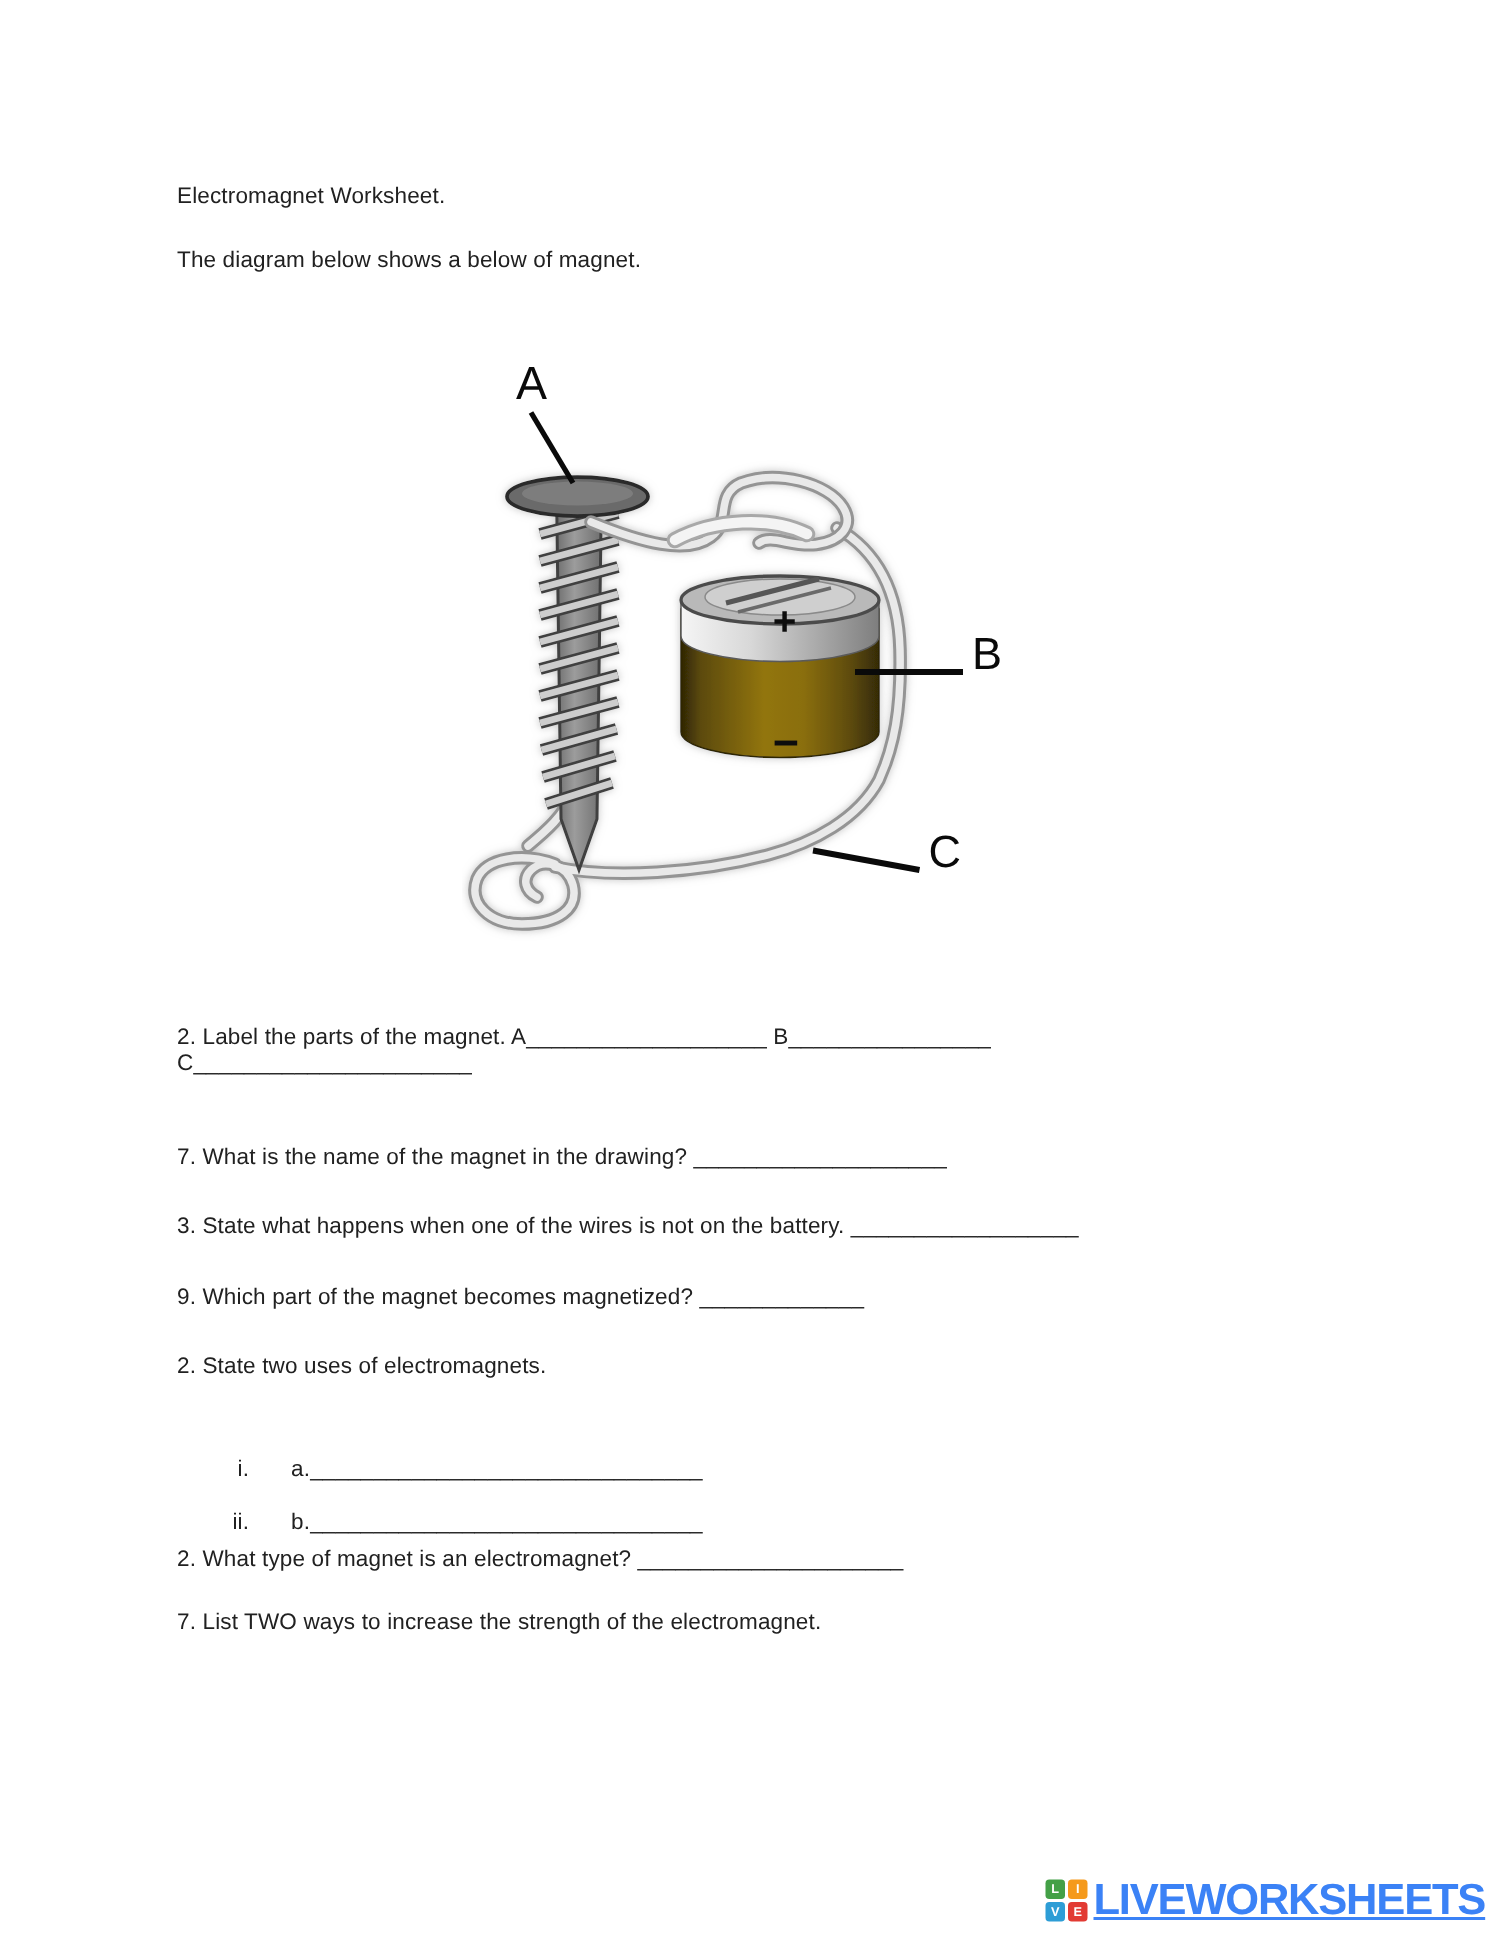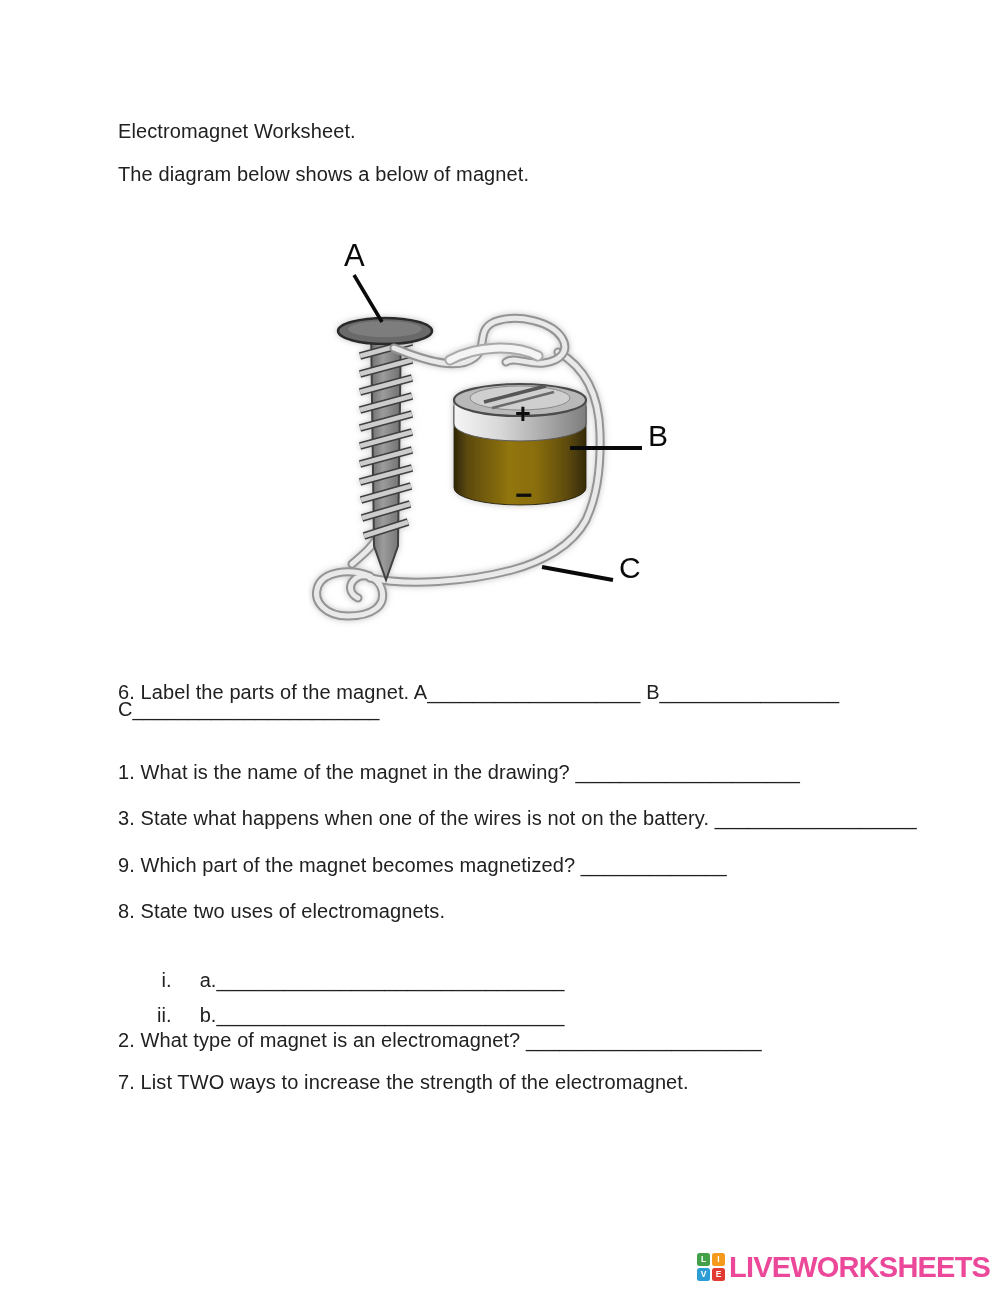--- a/index.html
+++ b/index.html
@@ -2,21 +2,21 @@
 <html><head>
 <meta charset="utf-8">
 <style>
   html,body { margin:0; padding:0; }
   body {
     width:1000px; height:1291px; position:relative; overflow:hidden;
     background:#ffffff; color:#212121;
     font-family:"Liberation Sans","DejaVu Sans",sans-serif;
   }
   .line {
-    position:absolute; left:118px; font-size:20px; line-height:22px;
+    position:absolute; left:118px; font-size:15px; line-height:22px;
     white-space:pre; letter-spacing:0.1px;
   }
   .roman { display:inline-block; width:31px; text-align:right; }
   .gap   { display:inline-block; width:28px; }
 
   .diagram-wrap { position:absolute; left:308px; top:228px; width:400px; height:405px; }
   .diagram-wrap svg { display:block; width:100%; height:100%; }
 
   .lw-logo {
     position:absolute; left:697px; top:1252px; height:30px;
@@ -28,22 +28,23 @@
   }
   .sq {
     width:13px; height:13px; border-radius:2.5px; color:#ffffff;
     font-size:8.5px; font-weight:bold; line-height:13px; text-align:center;
   }
   .c0 { background:#43a047; }
   .c1 { background:#f59a1c; }
   .c2 { background:#2d9dd6; }
   .c3 { background:#e23a33; }
   .lw-word {
-    font-size:29px; font-weight:bold; color:#ec4899; letter-spacing:-0.8px;
+    font-size:29px; font-weight:bold; color:#3b82f6; letter-spacing:-0.8px;
     line-height:30px;
+    text-decoration:underline;
   }
 </style>
 </head>
 <body>
 
 <div>
 
   <div class="line" style="top:120px">Electromagnet Worksheet.</div>
   <div class="line" style="top:163px">The diagram below shows a below of magnet.</div>
 
@@ -138,26 +139,26 @@
         <text x="36" y="38" font-size="31" fill="#0a0a0a" font-family="Liberation Sans, sans-serif">A</text>
         <line x1="46" y1="47" x2="74" y2="94" stroke="#0a0a0a" stroke-width="3.5"></line>
         <text x="340" y="218" font-size="30" fill="#0a0a0a" font-family="Liberation Sans, sans-serif">B</text>
         <line x1="262" y1="220" x2="334" y2="220" stroke="#0a0a0a" stroke-width="4"></line>
         <text x="311" y="350" font-size="30" fill="#0a0a0a" font-family="Liberation Sans, sans-serif">C</text>
         <line x1="305" y1="352" x2="234" y2="339" stroke="#0a0a0a" stroke-width="4"></line>
       </g>
     </svg>
   </div>
 
-  <div class="line" style="top:681px">6. Label the parts of the magnet. A___________________ B________________</div>
+  <div class="line" style="top:681px">2. Label the parts of the magnet. A___________________ B________________</div>
   <div class="line" style="top:698px">C______________________</div>
-  <div class="line" style="top:761px">1. What is the name of the magnet in the drawing? ____________________</div>
+  <div class="line" style="top:761px">7. What is the name of the magnet in the drawing? ____________________</div>
   <div class="line" style="top:807px">3. State what happens when one of the wires is not on the battery. __________________</div>
   <div class="line" style="top:854px">9. Which part of the magnet becomes magnetized? _____________</div>
-  <div class="line" style="top:900px">8. State two uses of electromagnets.</div>
+  <div class="line" style="top:900px">2. State two uses of electromagnets.</div>
 
   <div class="line" style="top:947px">
     <span class="roman">i.</span><span class="gap"></span><span>a._______________________________</span>
   </div>
   <div class="line" style="top:982px">
     <span class="roman">ii.</span><span class="gap"></span><span>b._______________________________</span>
   </div>
 
   <div class="line" style="top:1029px">2. What type of magnet is an electromagnet? _____________________</div>
   <div class="line" style="top:1071px">7. List TWO ways to increase the strength of the electromagnet.</div>

